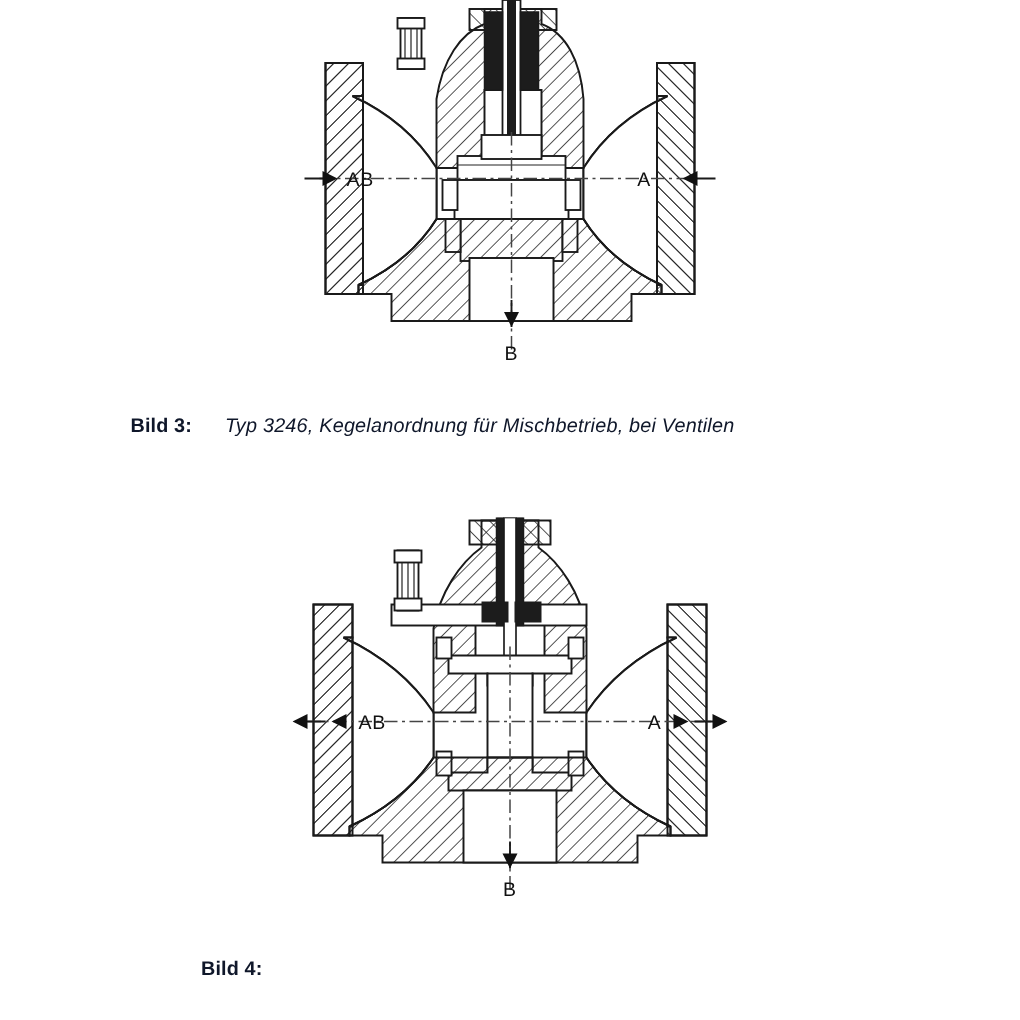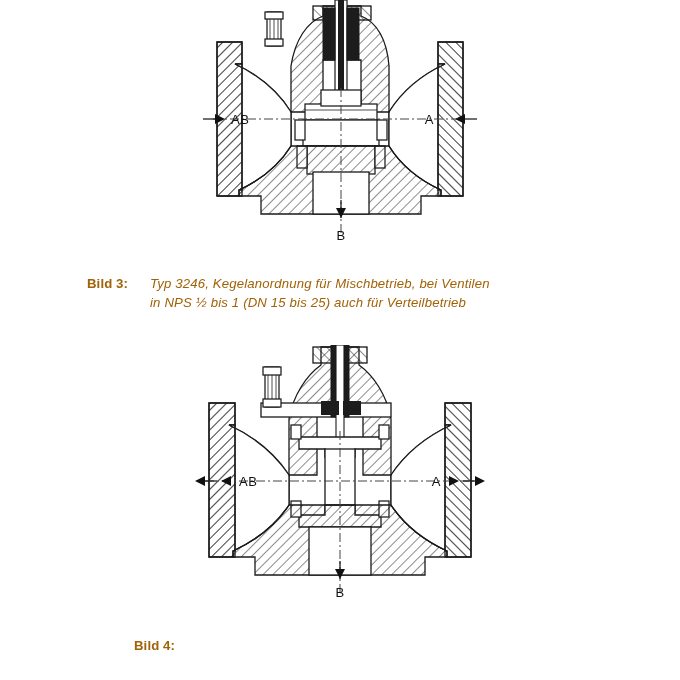--- a/index.html
+++ b/index.html
@@ -35,21 +35,21 @@
   }
 
   .caption {
     position: absolute;
     left: 0;
     width: 680px;
     display: flex;
     align-items: flex-start;
     font-size: 13.2px;
     line-height: 19px;
-    color: #a16207;
+    color: #0f172a;
   }
   #caption-1 { top: 274px; }
   #caption-2 { top: 636px; margin-left: 47px; }
 
   .caption-label {
     flex: 0 0 auto;
     width: 63px;
     margin-left: 87px;
     font-weight: bold;
     font-style: normal;
@@ -189,21 +189,20 @@
         <path d="M141 208 L146 218 L151 208 Z" fill="#111"></path>
         <text class="port-label" x="146" y="240" text-anchor="middle">B</text>
       </g>
     </svg>
   </div>
 
   <div class="caption" id="caption-1">
     <span class="caption-label">Bild 3:</span>
     <span class="caption-text">
       <span class="line">Typ 3246, Kegelanordnung für Mischbetrieb, bei Ventilen</span>
-      <span class="line">in NPS ½ bis 1 (DN 15 bis 25) auch für Verteilbetrieb</span>
     </span>
   </div>
 
   <div class="figure-block" id="figure-2-block">
     <svg class="figure-svg" width="290" height="255" viewBox="0 0 290 255">
       <defs>
         <pattern id="h2" width="7" height="7" patternUnits="userSpaceOnUse" patternTransform="rotate(45)">
           <line x1="0" y1="0" x2="0" y2="7" stroke="#1a1a1a" stroke-width="1"></line>
         </pattern>
         <pattern id="h2b" width="7" height="7" patternUnits="userSpaceOnUse" patternTransform="rotate(-45)">

